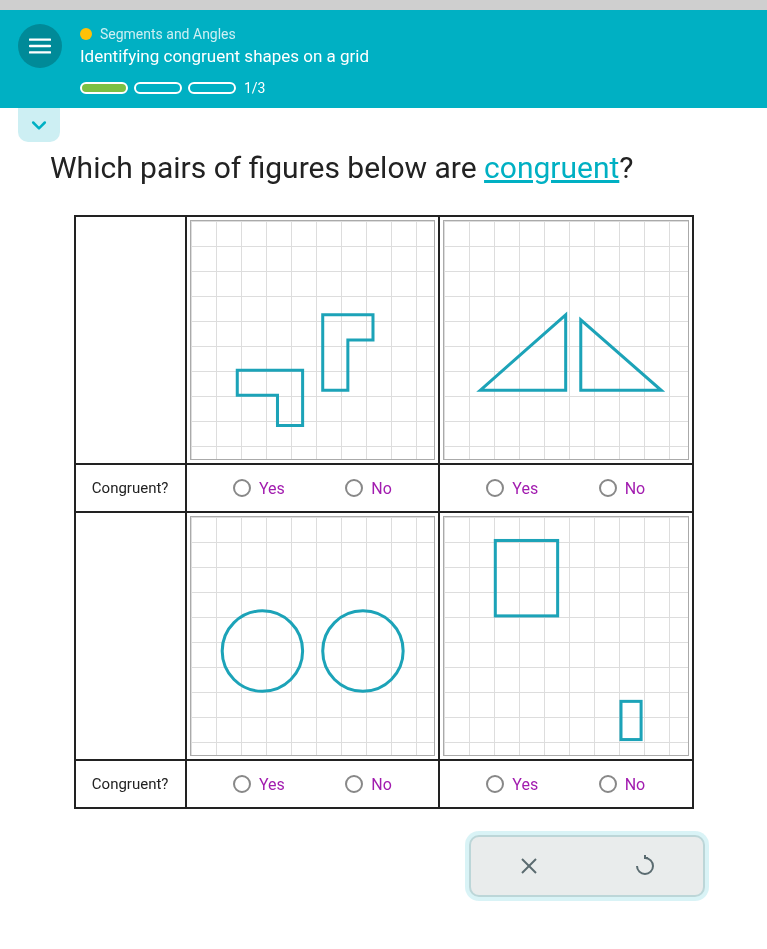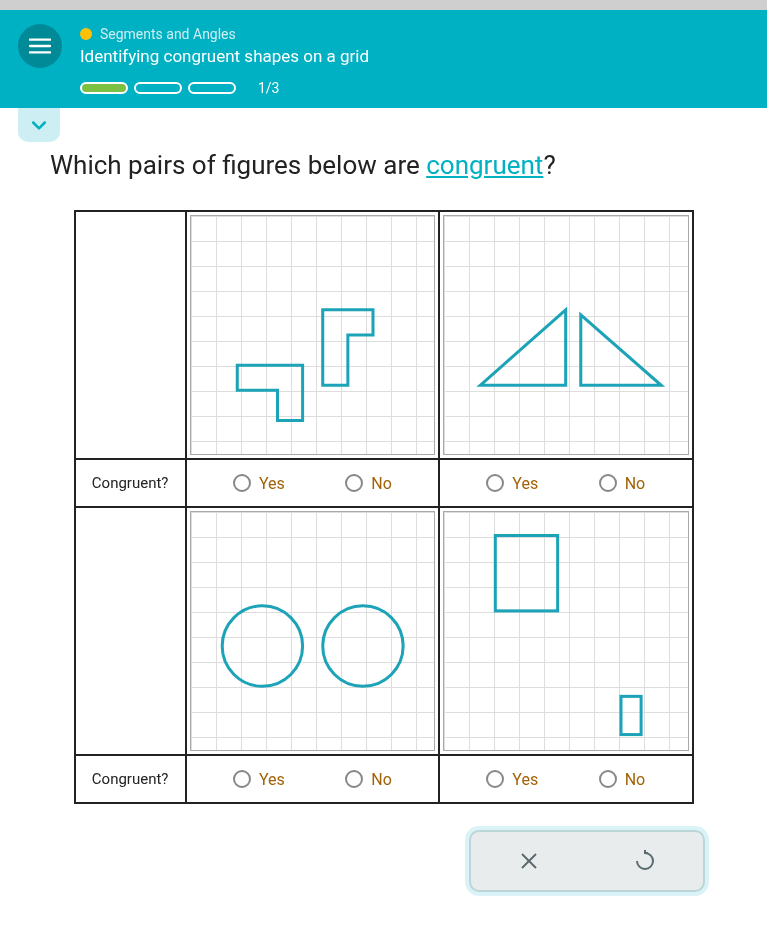--- a/index.html
+++ b/index.html
@@ -59,40 +59,40 @@
     gap: 6px;
     margin-top: 14px;
   }
   .prog-seg {
     width: 48px; height: 12px;
     border-radius: 6px;
     border: 2px solid #fff;
     background: transparent;
   }
   .prog-seg.filled { background: #7bc043; border-color: #fff; }
-  .prog-count { color: #fff; font-size: 14px; margin-left: 16px; }
+  .prog-count { color: #fff; font-size: 14px; margin-left: 2px; }
   .collapse-tab {
     position: absolute;
     left: 18px;
     top: 100%;
     width: 42px;
     height: 34px;
     background: #cdeff3;
     border-radius: 0 0 10px 10px;
     display: flex;
     align-items: center;
     justify-content: center;
     cursor: pointer;
   }
   .collapse-tab svg { width: 20px; height: 20px; }
   .content {
     padding: 42px 50px 20px 50px;
   }
   .question {
-    font-size: 26px;
+    font-size: 30px;
     color: #222;
     margin-bottom: 30px;
     font-weight: 400;
   }
   .question .term {
     color: #00b0c3;
     text-decoration: underline;
     cursor: pointer;
   }
   .grid-table {
@@ -139,21 +139,21 @@
     display: flex;
     justify-content: space-around;
     align-items: center;
     padding: 0 16px;
   }
   .radio-opt {
     display: flex;
     align-items: center;
     gap: 8px;
     font-size: 16px;
-    color: #a16207;
+    color: #a21caf;
     cursor: pointer;
   }
   .radio-circle {
     width: 18px; height: 18px;
     border: 2px solid #888;
     border-radius: 50%;
   }
   .footer-bar {
     position: relative;
     height: 90px;

